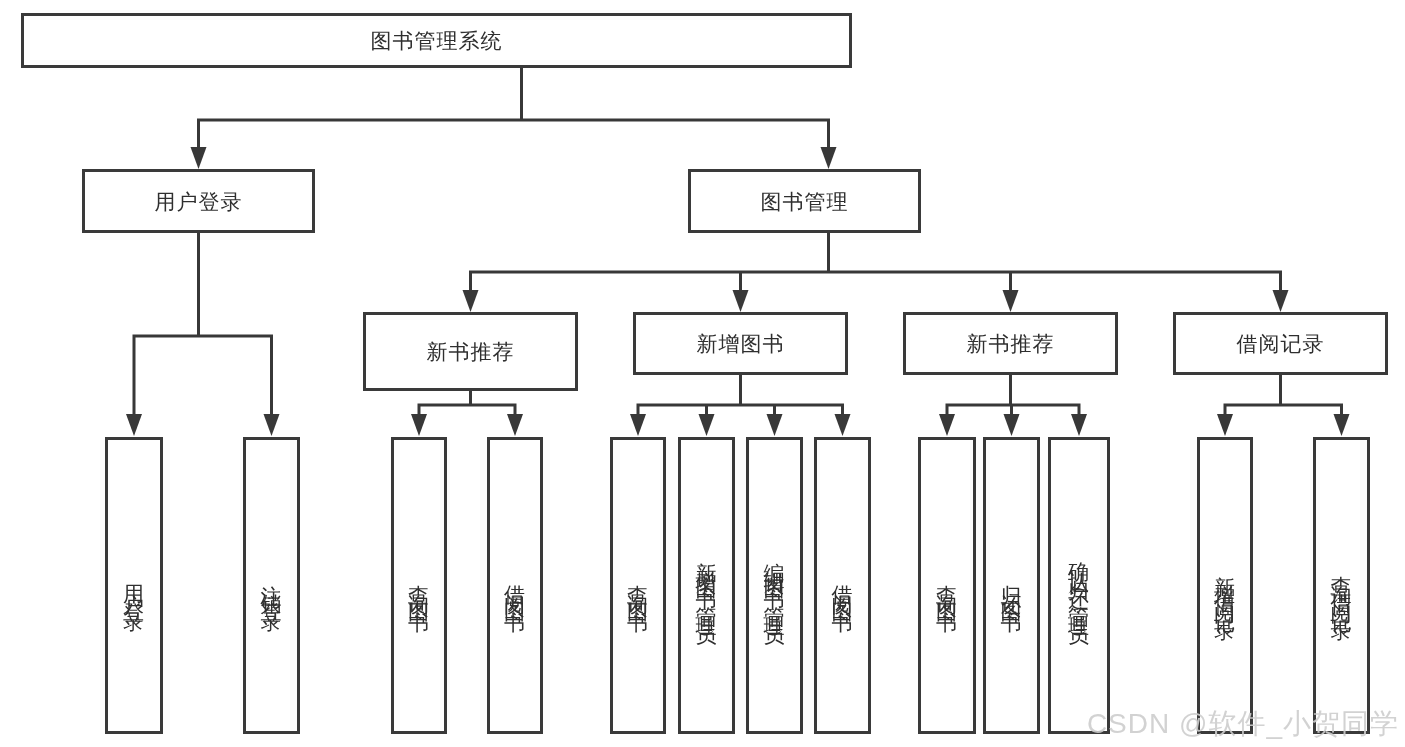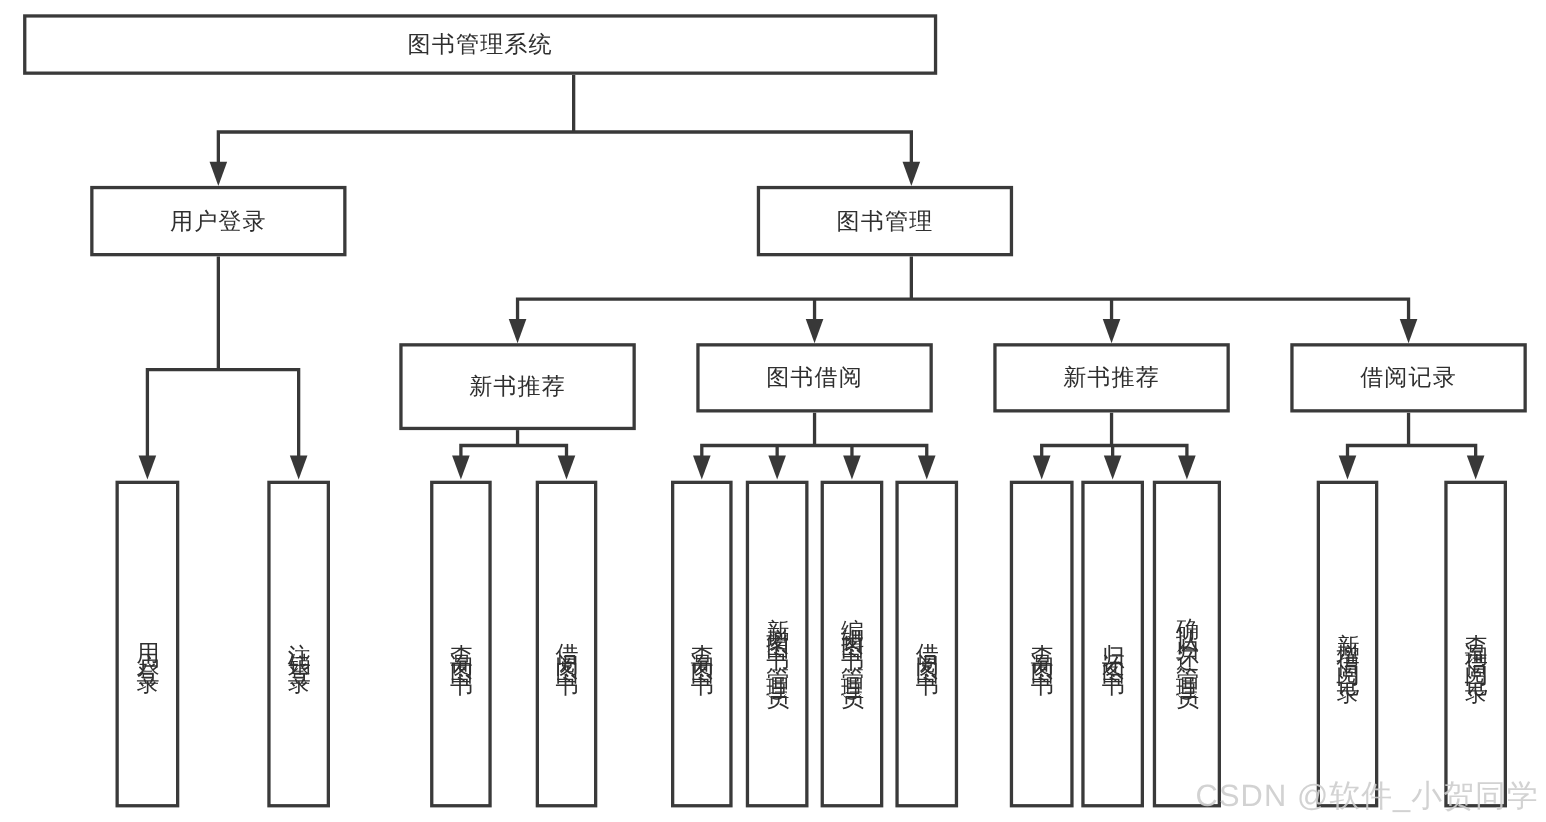--- a/index.html
+++ b/index.html
@@ -115,21 +115,21 @@
     <span class="hlabel">用户登录</span>
   </div>
   <div class="node" style="left:688px; top:169px; width:233px; height:64px;">
     <span class="hlabel">图书管理</span>
   </div>
 
   <div class="node" style="left:363px; top:312px; width:215px; height:79px;">
     <span class="hlabel">新书推荐</span>
   </div>
   <div class="node" style="left:633px; top:312px; width:215px; height:63px;">
-    <span class="hlabel">图书借阅</span>
+    <span class="hlabel">新增图书</span>
   </div>
   <div class="node" style="left:903px; top:312px; width:215px; height:63px;">
     <span class="hlabel">新书推荐</span>
   </div>
   <div class="node" style="left:1173px; top:312px; width:215px; height:63px;">
     <span class="hlabel">借阅记录</span>
   </div>
 
   <div class="node" style="left:105px; top:437px; width:58px; height:297px;">
     <span class="vlabel">用户登录</span>

